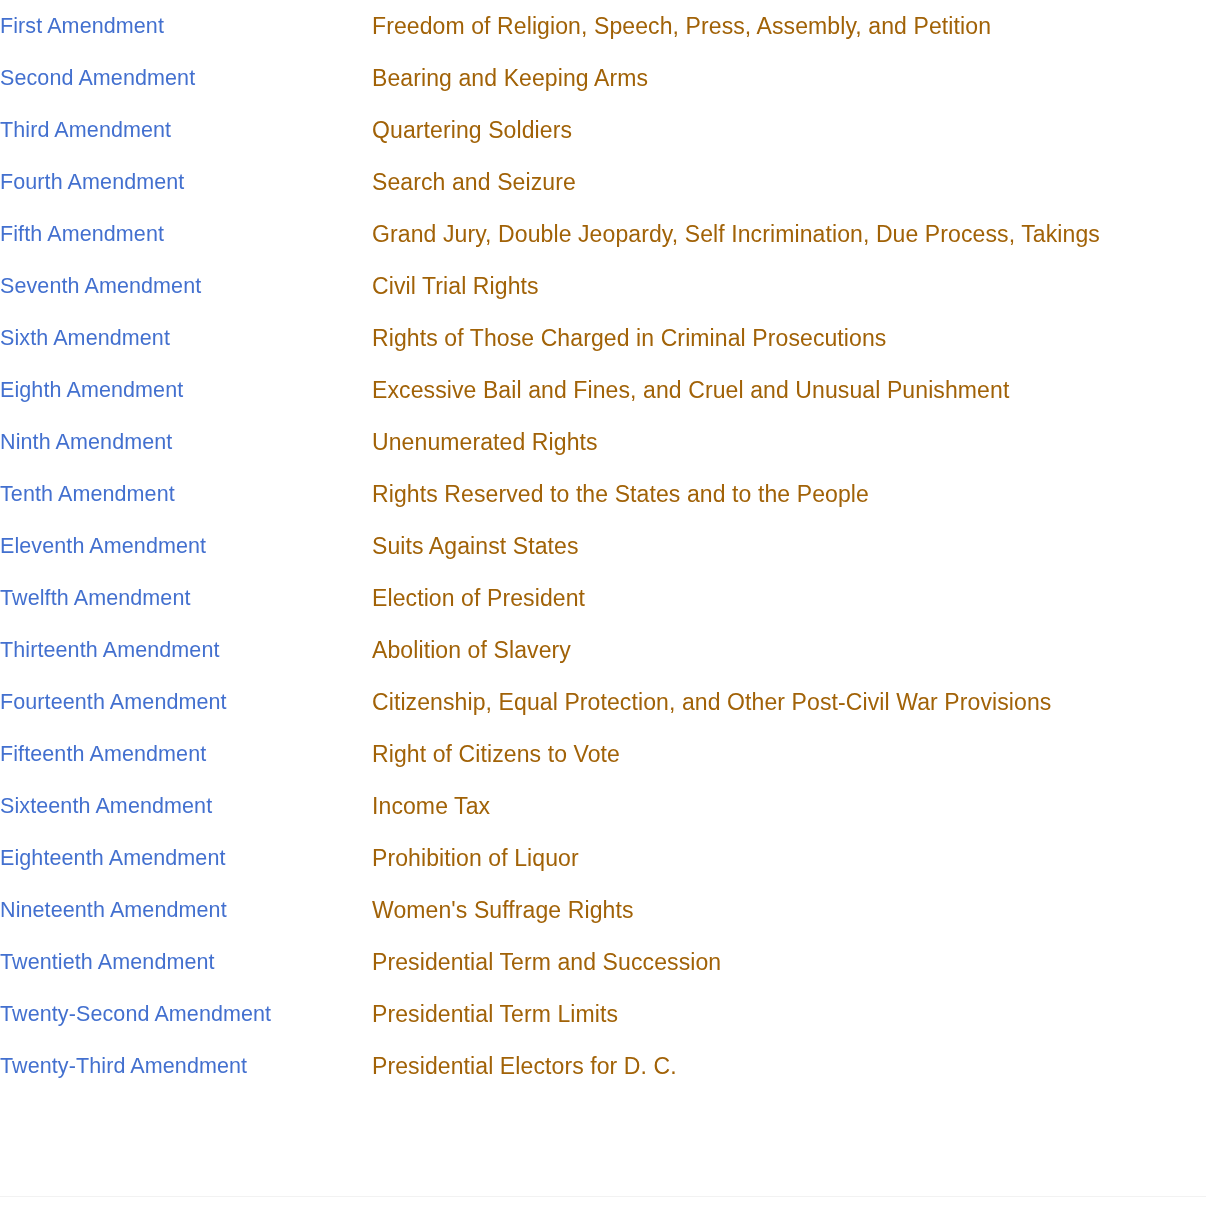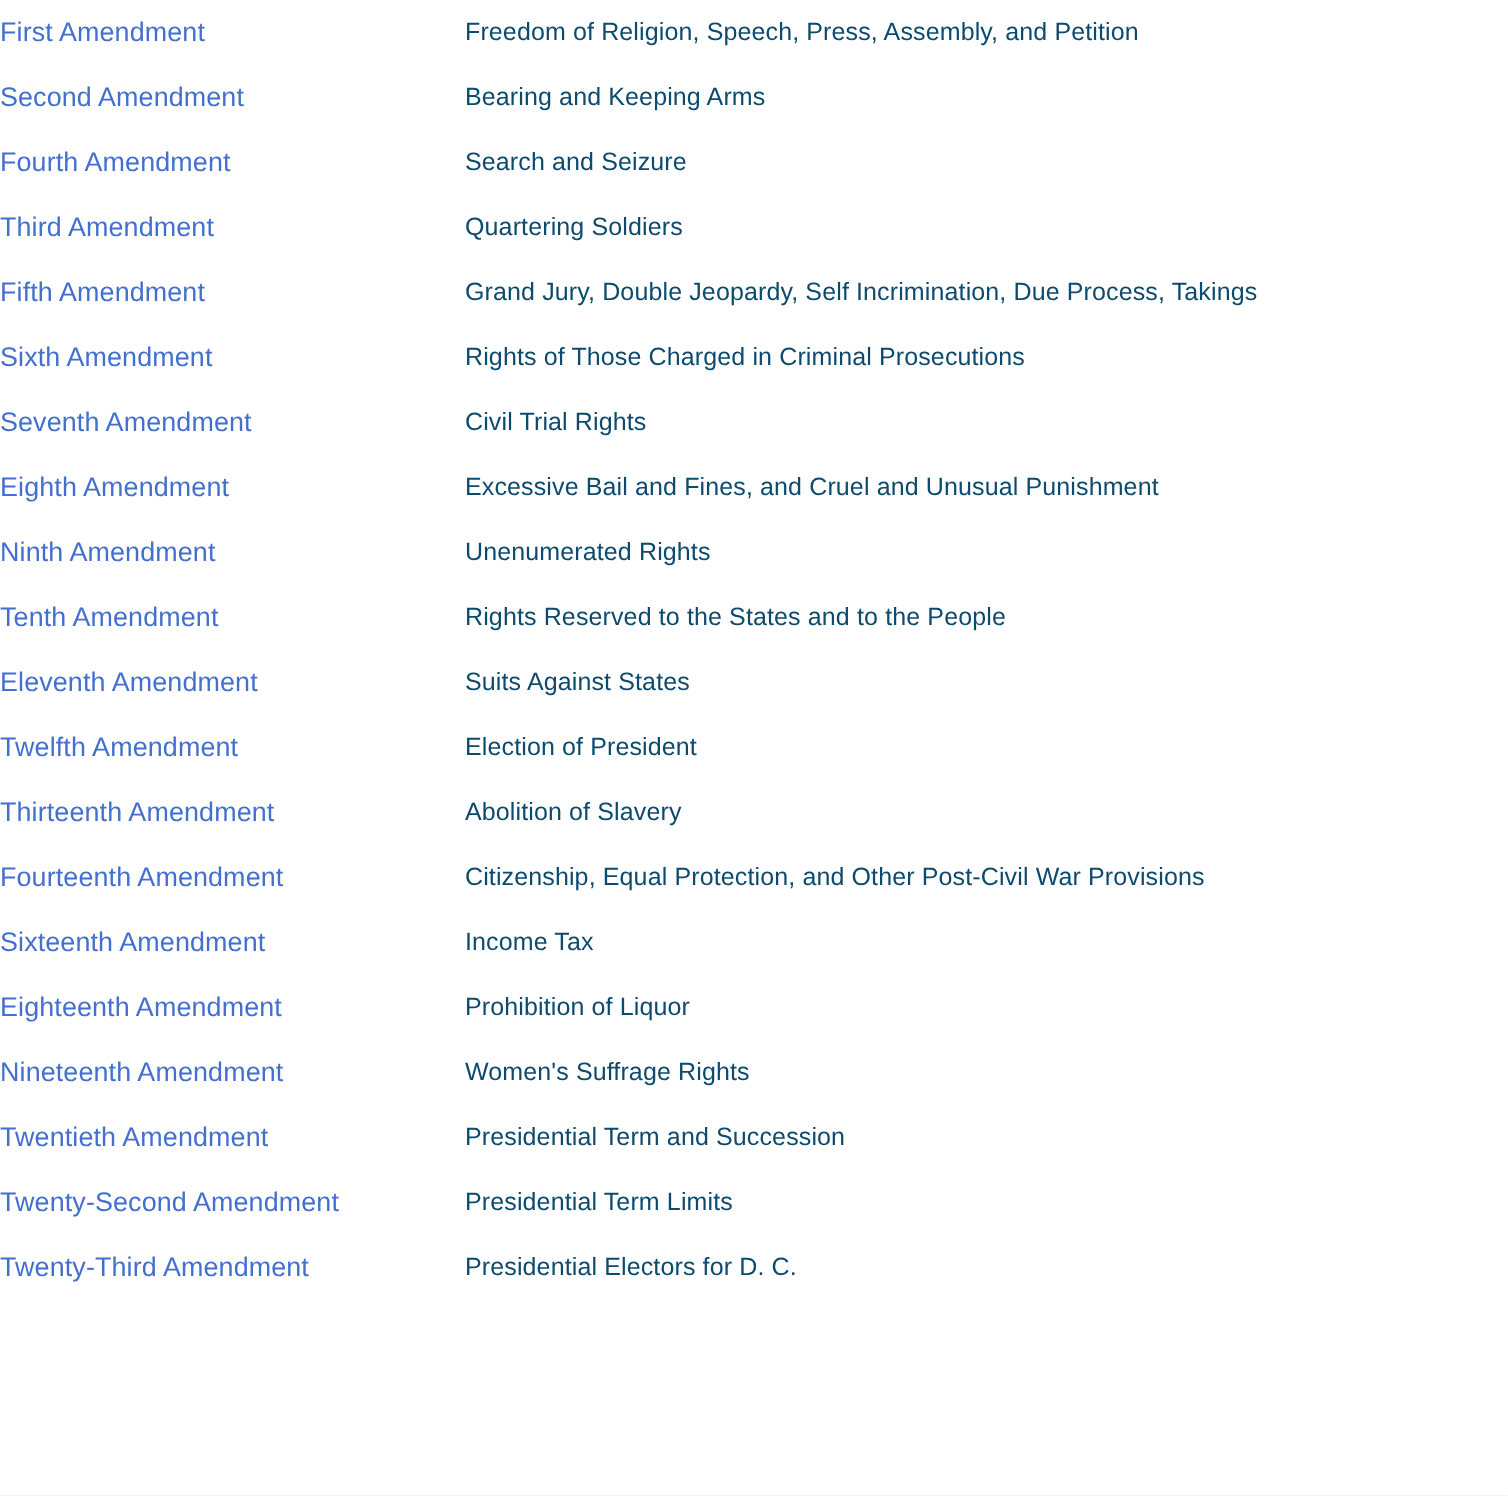--- a/index.html
+++ b/index.html
@@ -45,22 +45,22 @@
 
   .amendment-link {
     color: #4370cf;
     font-size: 21.5px;
     text-decoration: none;
     white-space: nowrap;
     letter-spacing: 0.1px;
   }
 
   .amendment-desc {
-    color: #0c4a6e;
-    font-size: 20px;
+    color: #a16207;
+    font-size: 23px;
     white-space: nowrap;
     letter-spacing: 0.1px;
   }
 
   
   #table-bottom-rule {
     position: absolute;
     left: 0;
     top: 1196px;
     width: 1206px;
@@ -79,38 +79,38 @@
   <tbody id="amendments-table-body">
       <tr>
         <td class="cell-name"><a class="amendment-link" href="#">First Amendment</a></td>
         <td class="cell-desc"><span class="amendment-desc">Freedom of Religion, Speech, Press, Assembly, and Petition</span></td>
       </tr>
       <tr>
         <td class="cell-name"><a class="amendment-link" href="#">Second Amendment</a></td>
         <td class="cell-desc"><span class="amendment-desc">Bearing and Keeping Arms</span></td>
       </tr>
       <tr>
+        <td class="cell-name"><a class="amendment-link" href="#">Third Amendment</a></td>
+        <td class="cell-desc"><span class="amendment-desc">Quartering Soldiers</span></td>
+      </tr>
+      <tr>
         <td class="cell-name"><a class="amendment-link" href="#">Fourth Amendment</a></td>
         <td class="cell-desc"><span class="amendment-desc">Search and Seizure</span></td>
-      </tr>
-      <tr>
-        <td class="cell-name"><a class="amendment-link" href="#">Third Amendment</a></td>
-        <td class="cell-desc"><span class="amendment-desc">Quartering Soldiers</span></td>
       </tr>
       <tr>
         <td class="cell-name"><a class="amendment-link" href="#">Fifth Amendment</a></td>
         <td class="cell-desc"><span class="amendment-desc">Grand Jury, Double Jeopardy, Self Incrimination, Due Process, Takings</span></td>
       </tr>
       <tr>
+        <td class="cell-name"><a class="amendment-link" href="#">Seventh Amendment</a></td>
+        <td class="cell-desc"><span class="amendment-desc">Civil Trial Rights</span></td>
+      </tr>
+      <tr>
         <td class="cell-name"><a class="amendment-link" href="#">Sixth Amendment</a></td>
         <td class="cell-desc"><span class="amendment-desc">Rights of Those Charged in Criminal Prosecutions</span></td>
-      </tr>
-      <tr>
-        <td class="cell-name"><a class="amendment-link" href="#">Seventh Amendment</a></td>
-        <td class="cell-desc"><span class="amendment-desc">Civil Trial Rights</span></td>
       </tr>
       <tr>
         <td class="cell-name"><a class="amendment-link" href="#">Eighth Amendment</a></td>
         <td class="cell-desc"><span class="amendment-desc">Excessive Bail and Fines, and Cruel and Unusual Punishment</span></td>
       </tr>
       <tr>
         <td class="cell-name"><a class="amendment-link" href="#">Ninth Amendment</a></td>
         <td class="cell-desc"><span class="amendment-desc">Unenumerated Rights</span></td>
       </tr>
       <tr>
@@ -125,20 +125,24 @@
         <td class="cell-name"><a class="amendment-link" href="#">Twelfth Amendment</a></td>
         <td class="cell-desc"><span class="amendment-desc">Election of President</span></td>
       </tr>
       <tr>
         <td class="cell-name"><a class="amendment-link" href="#">Thirteenth Amendment</a></td>
         <td class="cell-desc"><span class="amendment-desc">Abolition of Slavery</span></td>
       </tr>
       <tr>
         <td class="cell-name"><a class="amendment-link" href="#">Fourteenth Amendment</a></td>
         <td class="cell-desc"><span class="amendment-desc">Citizenship, Equal Protection, and Other Post-Civil War Provisions</span></td>
+      </tr>
+      <tr>
+        <td class="cell-name"><a class="amendment-link" href="#">Fifteenth Amendment</a></td>
+        <td class="cell-desc"><span class="amendment-desc">Right of Citizens to Vote</span></td>
       </tr>
       <tr>
         <td class="cell-name"><a class="amendment-link" href="#">Sixteenth Amendment</a></td>
         <td class="cell-desc"><span class="amendment-desc">Income Tax</span></td>
       </tr>
       <tr>
         <td class="cell-name"><a class="amendment-link" href="#">Eighteenth Amendment</a></td>
         <td class="cell-desc"><span class="amendment-desc">Prohibition of Liquor</span></td>
       </tr>
       <tr>

